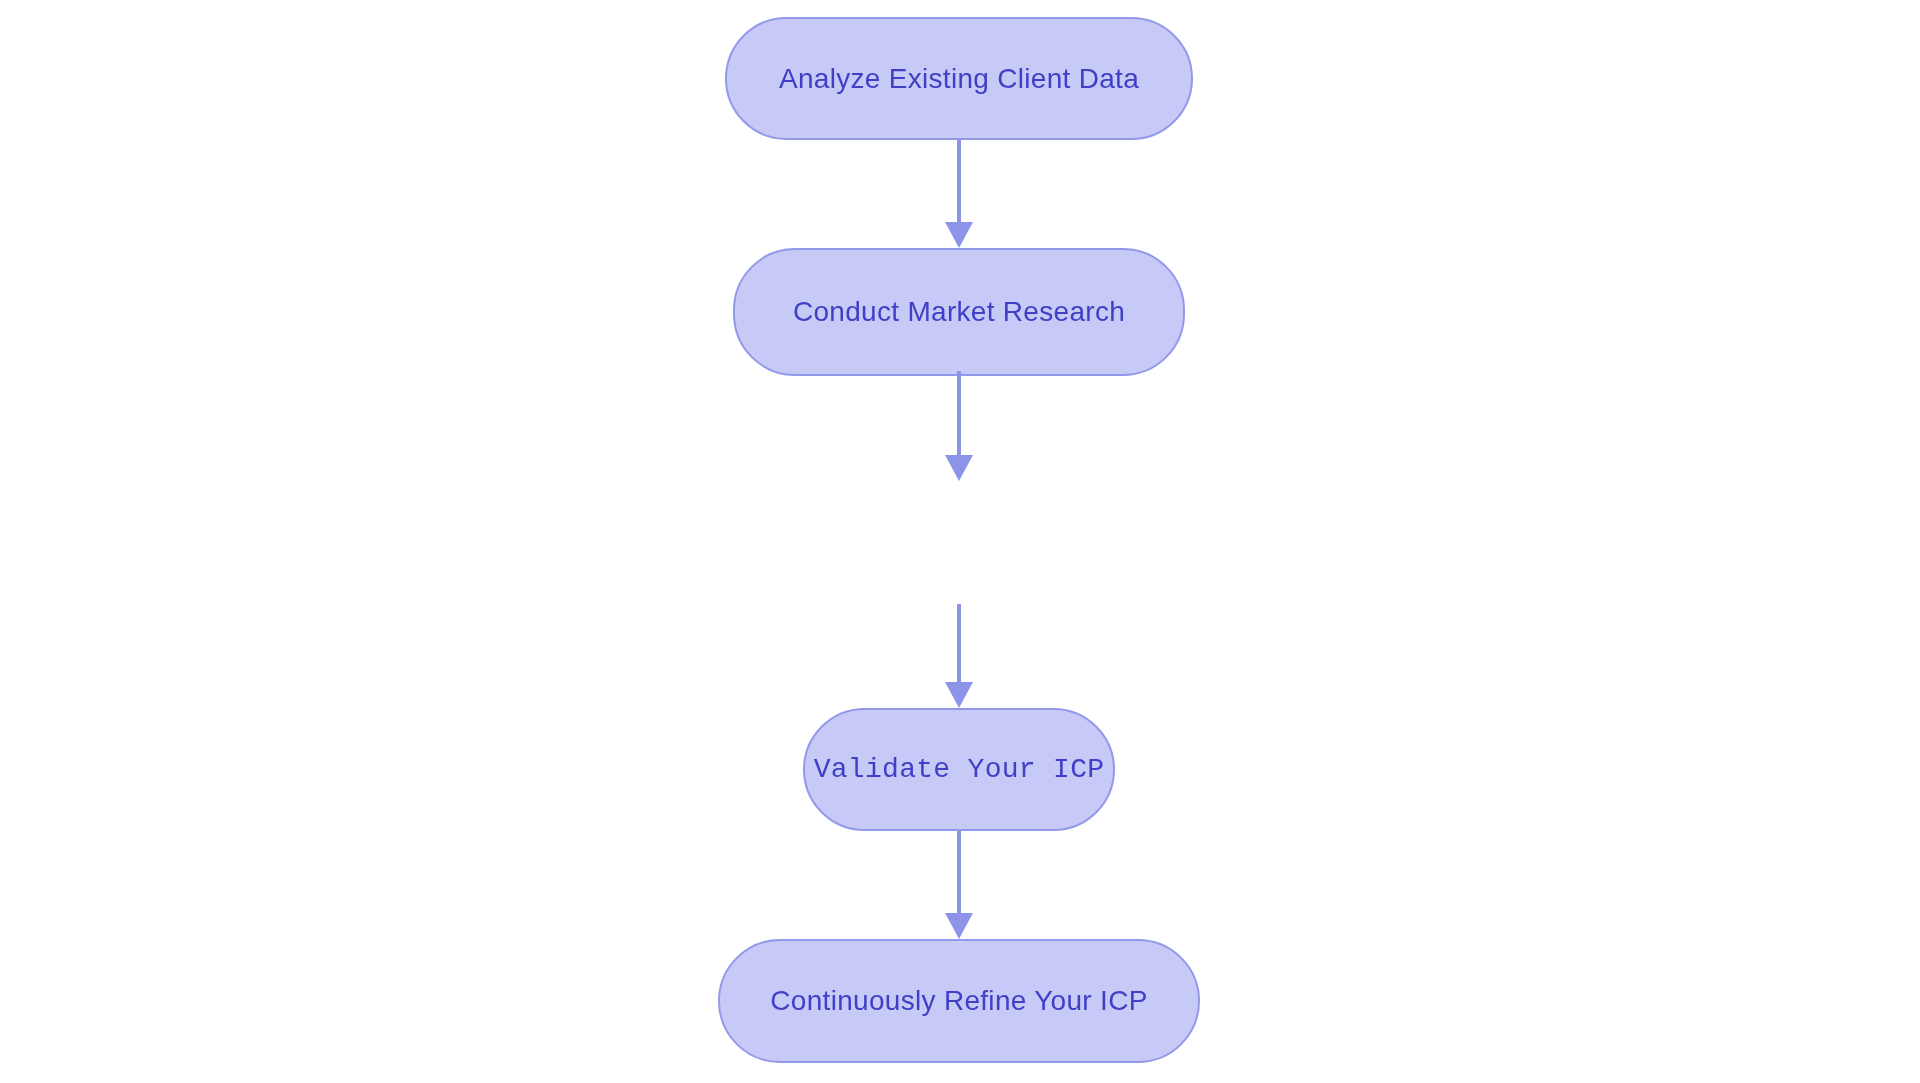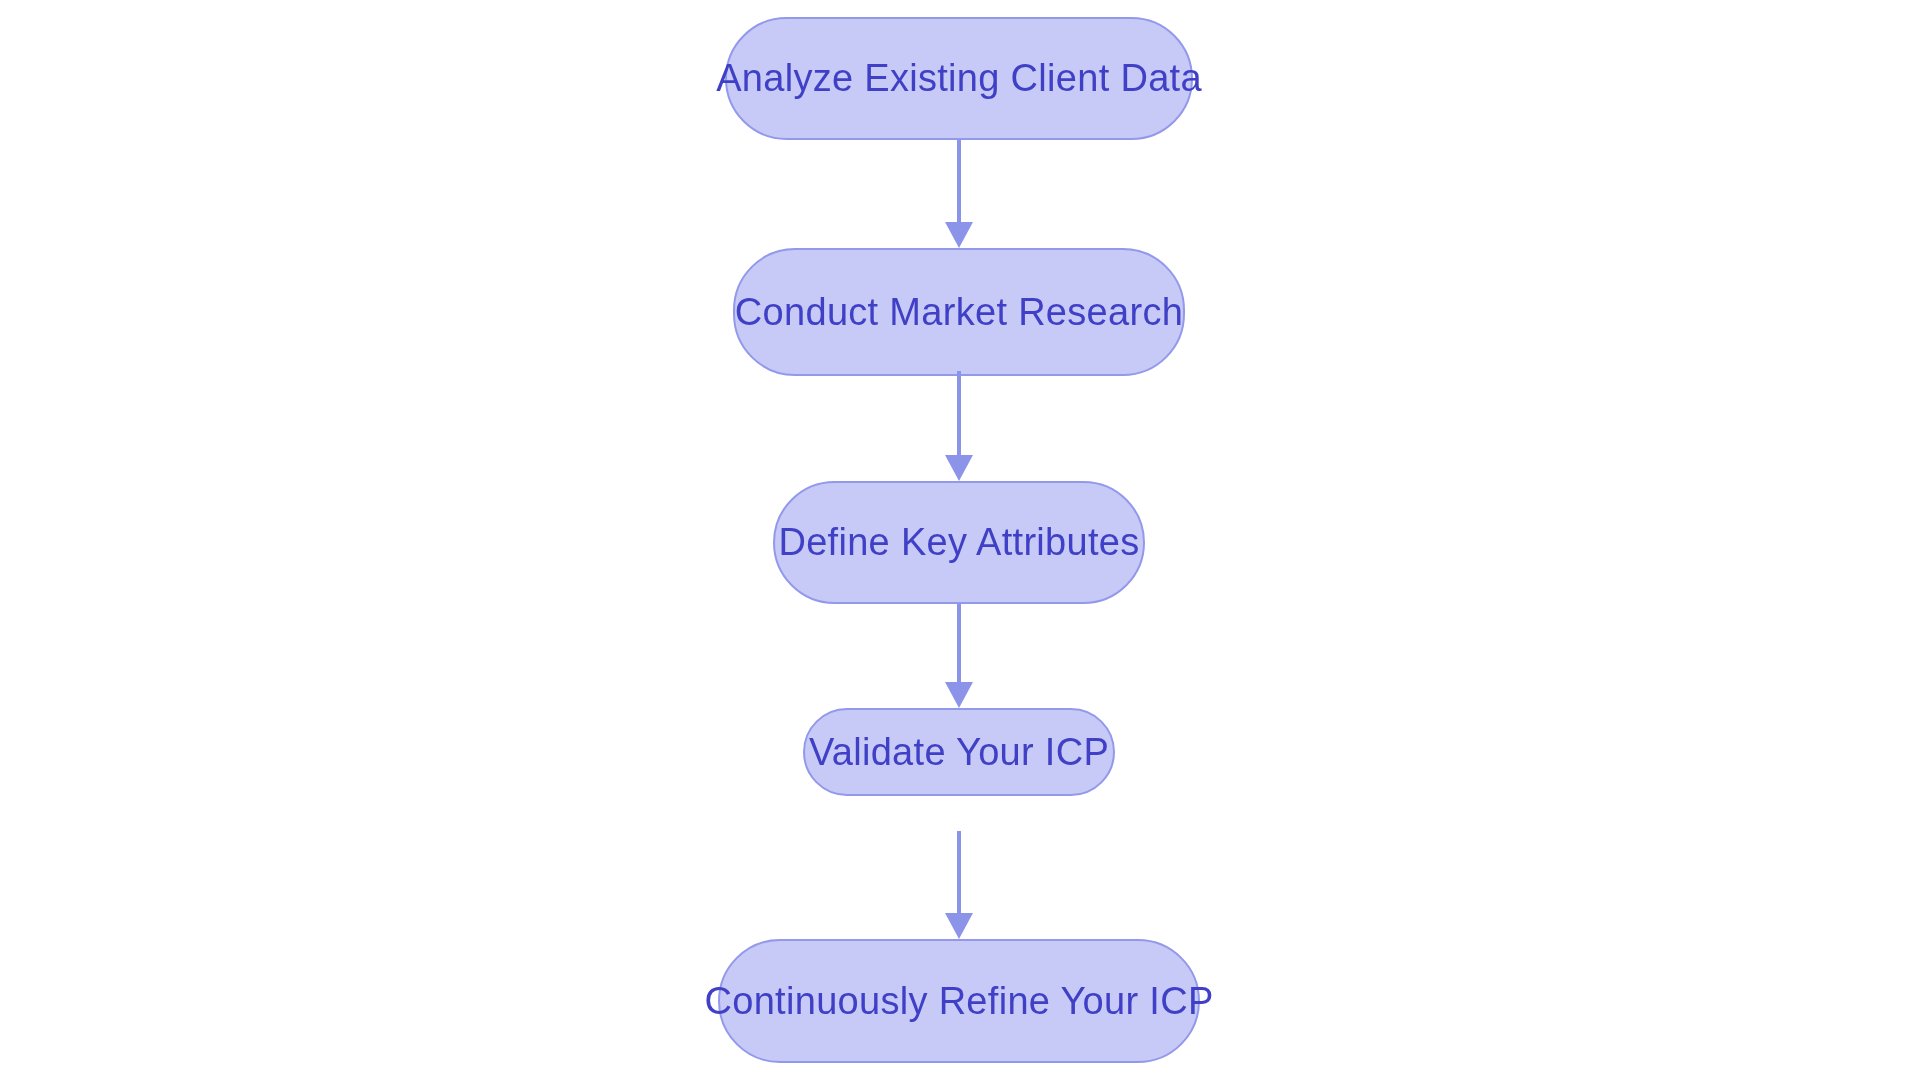--- a/index.html
+++ b/index.html
@@ -20,28 +20,28 @@
     box-sizing: border-box;
     display: flex;
     align-items: center;
     justify-content: center;
     background: var(--node-fill, #c7c9f7);
     border: 2px solid var(--node-border, #9399ea);
     border-radius: 62px;
   }
   .node-label {
     color: var(--node-text, #3f40c6);
-    font-size: 38px;
+    font-size: 28px;
     letter-spacing: 0.3px;
     white-space: nowrap;
   }
   .node-1 { left: 725px; top: 17px;  width: 468px; height: 123px; }
   .node-2 { left: 733px; top: 248px; width: 452px; height: 128px; }
   .node-3 { left: 773px; top: 481px; width: 372px; height: 123px; }
-  .node-4 { left: 803px; top: 708px; width: 312px; height: 88px; }
+  .node-4 { left: 803px; top: 708px; width: 312px; height: 123px; font-family: Liberation Mono, monospace; }
   .node-5 { left: 718px; top: 939px; width: 482px; height: 124px; text-align: center; }
 
   .edge {
     position: absolute;
     left: 945px;
     width: 28px;
     display: flex;
     flex-direction: column;
     align-items: center;
   }
@@ -78,23 +78,20 @@
 
   <div class="node node-2">
     <span class="node-label">Conduct Market Research</span>
   </div>
 
   <div class="edge edge-2">
     <div class="edge-line"></div>
     <div class="edge-arrowhead"></div>
   </div>
 
-  <div class="node node-3">
-    <span class="node-label">Define Key Attributes</span>
-  </div>
 
   <div class="edge edge-3">
     <div class="edge-line"></div>
     <div class="edge-arrowhead"></div>
   </div>
 
   <div class="node node-4">
     <span class="node-label">Validate Your ICP</span>
   </div>
 

